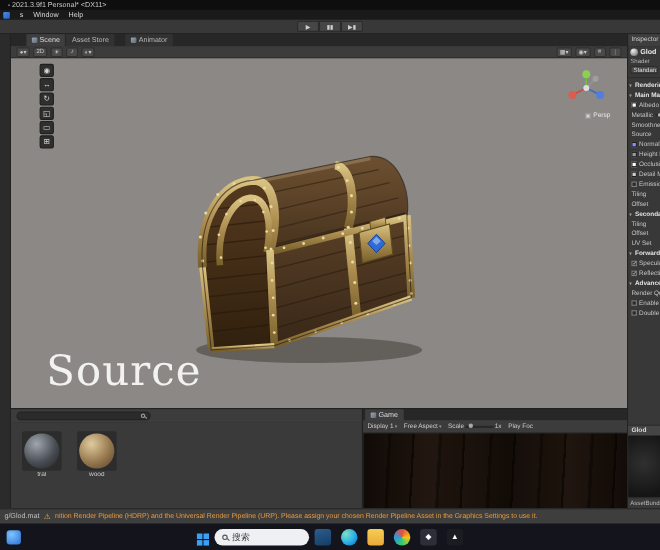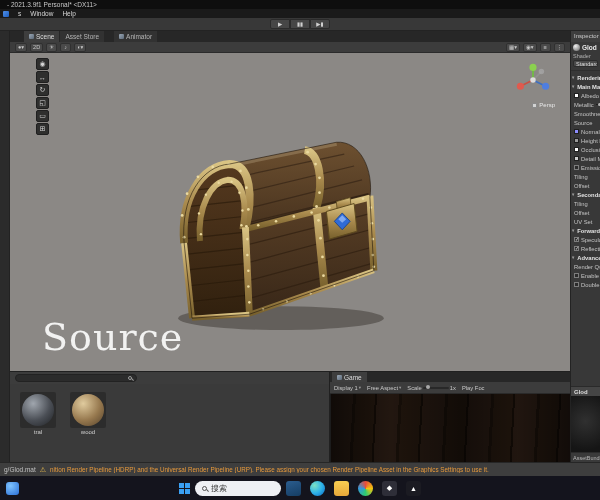--- a/index.html
+++ b/index.html
@@ -93,21 +93,21 @@
 
 
 .status{position:absolute;left:0;top:462px;width:600px;height:14px;background:#3e3e3e;border-top:1px solid #262626;display:flex;align-items:center;gap:4px;padding:0 4px;overflow:hidden}
 .spath{font-size:6.5px;color:#c0c0c0;flex:none}
 .swarnicon{color:#f2c14e;font-size:7px;flex:none}
 .swarn{font-size:6.3px;color:#e89a3c;white-space:nowrap;overflow:hidden}
 
 
 .taskbar{position:absolute;left:0;top:476px;width:600px;height:24px;background:#14141d;display:flex;align-items:center}
 .widget{position:absolute;left:6px;width:13px;height:13px;border-radius:3px;background:radial-gradient(circle at 35% 30%,#7fc4ff,#2a6fd6)}
-.tb-center{margin:12px auto;display:flex;align-items:center;gap:5px}
+.tb-center{margin:12px auto;display:flex;align-items:flex-end;gap:5px}
 .win{display:grid;grid-template-columns:5px 5px;grid-template-rows:5px 5px;gap:1px}
 .win i{background:#3aa0f3;display:block}
 .tsearch{width:86px;height:15px;background:#eef0f4;border-radius:8px;display:flex;align-items:center;gap:4px;padding:0 7px}
 .tmag{width:5px;height:5px;border:1px solid #555;border-radius:50%;position:relative;flex:none}
 .tmag::after{content:"";position:absolute;width:3px;height:1px;background:#555;right:-2.5px;bottom:-1.5px;transform:rotate(45deg)}
 .tsearch span{font-size:8px;color:#3a3a3a;white-space:nowrap}
 .app{width:15px;height:15px;border-radius:3px;display:flex;align-items:center;justify-content:center;font-size:7px;color:#fff;flex:none}
 .app[data-kind=bag]{background:linear-gradient(160deg,#2b5d8f,#153d63)}
 .app[data-kind=edge]{border-radius:50%;background:radial-gradient(circle at 30% 30%,#7de0c3,#2fb3e8 50%,#0a66c2)}
 .app[data-kind=folder]{background:linear-gradient(#f7cd52,#e8a93a)}

